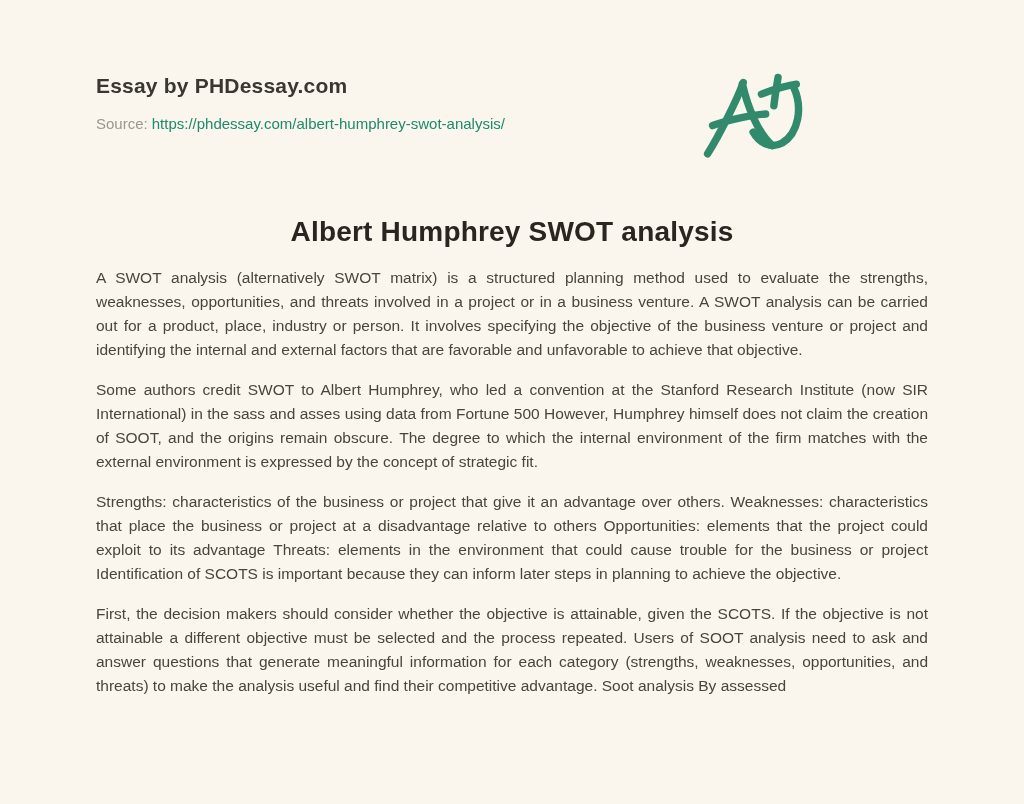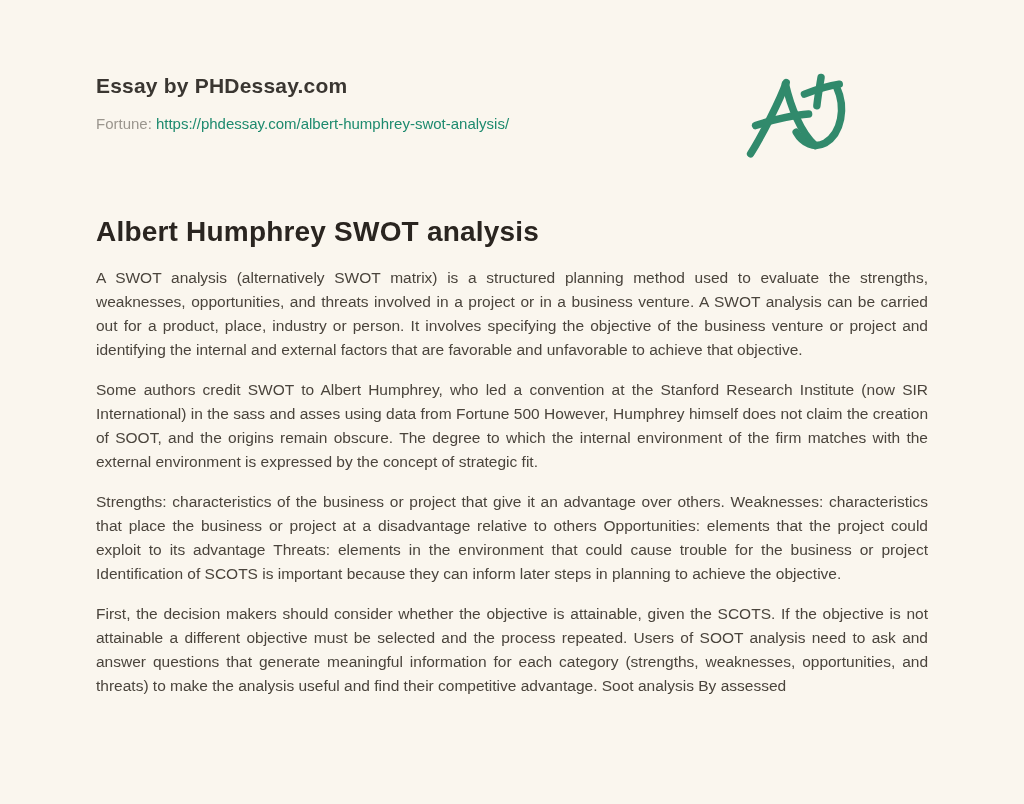--- a/index.html
+++ b/index.html
@@ -11,21 +11,20 @@
     height: 804px;
     background: #faf6ee;
     font-family: "Liberation Sans", "DejaVu Sans", sans-serif;
     position: relative;
     overflow: hidden;
   }
   .page {
     position: relative;
     width: 902px;
     height: 804px;
-    padding-left: 43px;
   }
   .content {
     position: absolute;
     left: 96px;
     top: 0;
     width: 832px;
   }
   .brand-title {
     margin: 74px 0 0 0;
     font-size: 21px;
@@ -57,20 +56,21 @@
     stroke-width: 9;
     stroke-linecap: round;
     stroke-linejoin: round;
   }
   .essay-title {
     margin: 84px 0 0 0;
     font-size: 28px;
     font-weight: 700;
     letter-spacing: 0.2px;
     color: #2a2520;
+    text-align: center;
   }
   .essay-body p {
     margin: 16px 0 0 0;
     font-size: 15.5px;
     line-height: 24px;
     color: #4a443c;
     text-align: justify;
   }
   .essay-body p:first-child {
     margin-top: 18px;
@@ -88,21 +88,21 @@
     <path d="M99,26 C97,38 95,50 94,60"></path>
     <path d="M79,46 C92,41 108,36 121,34"></path>
     <path d="M118,38 C129,62 124,93 104,105 C91,112 77,106 69,92"></path>
   </svg>
 
   <div class="content">
 
     <h2 class="brand-title">Essay by PHDessay.com</h2>
 
     <div class="source-line">
-      <span>Fortune:</span><a href="#">https://phdessay.com/albert-humphrey-swot-analysis/</a>
+      <span>Source:</span><a href="#">https://phdessay.com/albert-humphrey-swot-analysis/</a>
     </div>
 
     <h1 class="essay-title">Albert Humphrey SWOT analysis</h1>
 
     <div class="essay-body">
       <p>A SWOT analysis (alternatively SWOT matrix) is a structured planning method used to evaluate the strengths, weaknesses, opportunities, and threats involved in a project or in a business venture. A SWOT analysis can be carried out for a product, place, industry or person. It involves specifying the objective of the business venture or project and identifying the internal and external factors that are favorable and unfavorable to achieve that objective.</p>
       <p>Some authors credit SWOT to Albert Humphrey, who led a convention at the Stanford Research Institute (now SIR International) in the sass and asses using data from Fortune 500 However, Humphrey himself does not claim the creation of SOOT, and the origins remain obscure. The degree to which the internal environment of the firm matches with the external environment is expressed by the concept of strategic fit.</p>
       <p>Strengths: characteristics of the business or project that give it an advantage over others. Weaknesses: characteristics that place the business or project at a disadvantage relative to others Opportunities: elements that the project could exploit to its advantage Threats: elements in the environment that could cause trouble for the business or project Identification of SCOTS is important because they can inform later steps in planning to achieve the objective.</p>
       <p>First, the decision makers should consider whether the objective is attainable, given the SCOTS. If the objective is not attainable a different objective must be selected and the process repeated. Users of SOOT analysis need to ask and answer questions that generate meaningful information for each category (strengths, weaknesses, opportunities, and threats) to make the analysis useful and find their competitive advantage. Soot analysis By assessed</p>
     </div>

